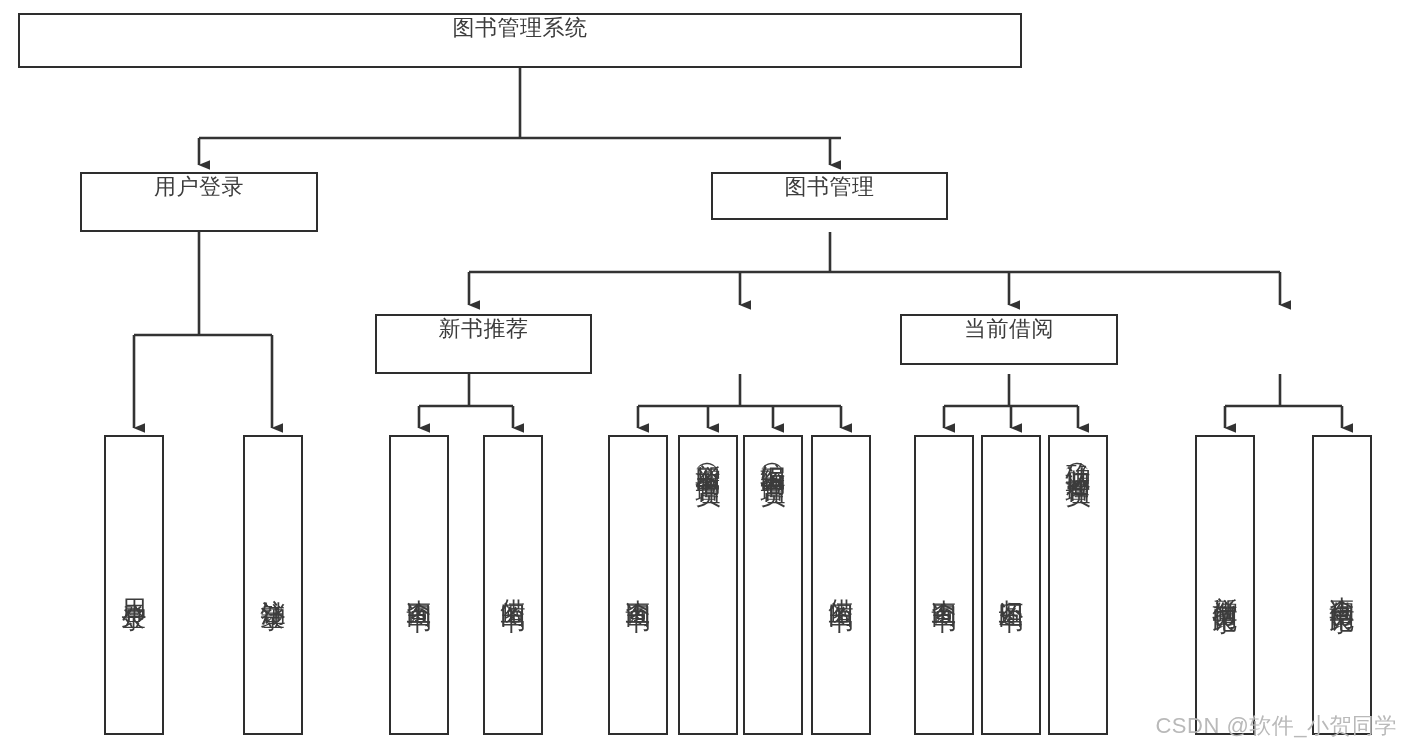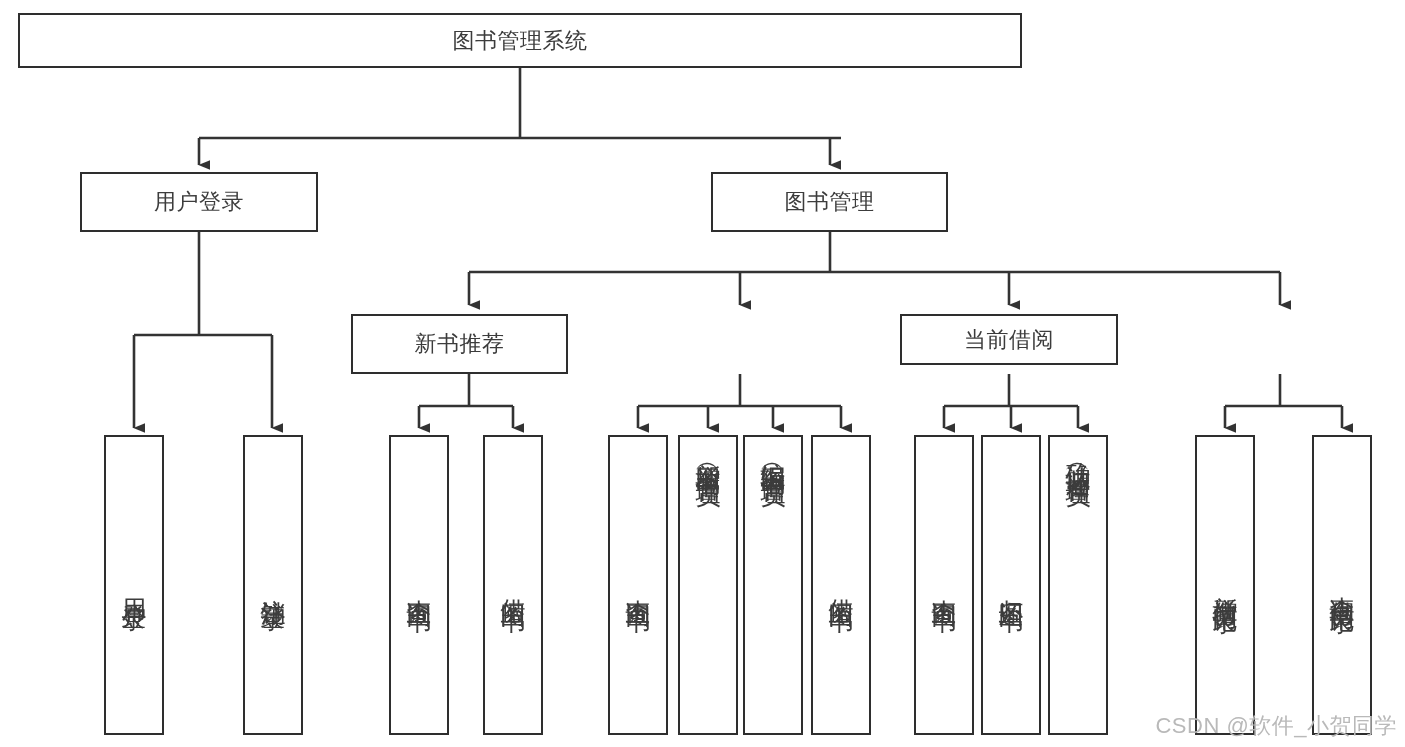--- a/index.html
+++ b/index.html
@@ -25,21 +25,21 @@
     width: 1405px;
     height: 747px;
     pointer-events: none;
   }
   .node {
     position: absolute;
     box-sizing: border-box;
     background: #ffffff;
     border: 2px solid #2e2e2e;
     display: flex;
-    align-items: center;
+    align-items: flex-start;
     justify-content: center;
     color: #3c3c3c;
     z-index: 2;
   }
   .node-label {
     display: block;
     text-align: center;
     line-height: 1.18;
     white-space: nowrap;
   }
@@ -133,25 +133,25 @@
     </g>
   </svg>
 
   <div class="node root horizontal" style="left:18px; top:13px; width:1004px; height:55px;">
     <span class="node-label">图书管理系统</span>
   </div>
 
   <div class="node horizontal" style="left:80px; top:172px; width:238px; height:60px;">
     <span class="node-label">用户登录</span>
   </div>
-  <div class="node horizontal" style="left:711px; top:172px; width:237px; height:60px;">
+  <div class="node horizontal" style="left:711px; top:172px; width:237px; height:48px;">
     <span class="node-label">图书管理</span>
   </div>
 
-  <div class="node horizontal" style="left:351px; top:314px; width:217px; height:60px;">
+  <div class="node horizontal" style="left:375px; top:314px; width:217px; height:60px;">
     <span class="node-label">新书推荐</span>
   </div>
   <div class="node horizontal" style="left:900px; top:314px; width:218px; height:51px;">
     <span class="node-label">当前借阅</span>
   </div>
 
   <div class="node vertical pad-mid" style="left:104px; top:435px; width:60px; height:300px;">
     <span class="node-label">用户登录</span>
   </div>
   <div class="node vertical pad-mid" style="left:243px; top:435px; width:60px; height:300px;">

